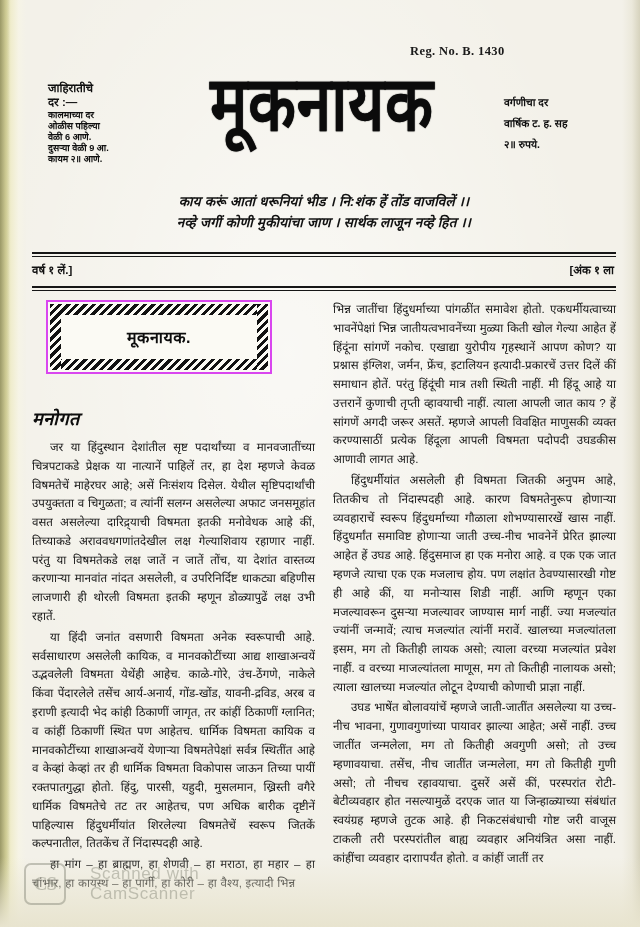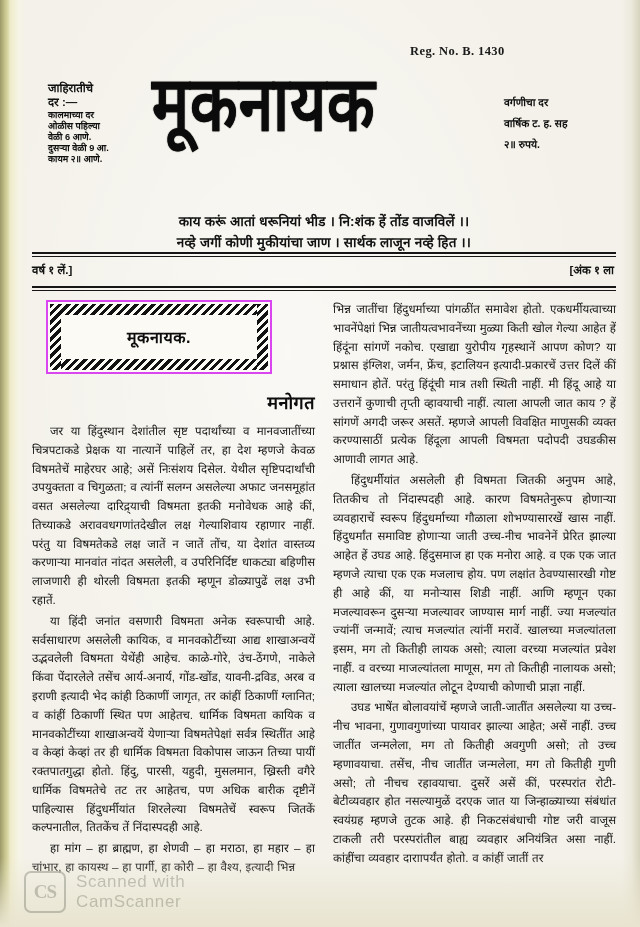--- a/index.html
+++ b/index.html
@@ -55,40 +55,41 @@
 
   .ad-rates{
     position:absolute;left:22px;top:12px;width:98px;
     text-align:left;color:#101010;line-height:1.18;
   }
   .ad-rates .ttl{font-size:11.5px;font-weight:700;display:block;}
   .ad-rates .ttl2{font-size:11.5px;font-weight:700;display:block;margin-bottom:1px;}
   .ad-rates .ln{font-size:9.2px;font-weight:700;display:block;}
 
   .logo{
-    position:absolute;left:126px;top:-6px;width:340px;
+    position:absolute;left:126px;top:-6px;width:340px;text-align:center;
   }
   .logo .big{
     font-size:62px;font-weight:700;color:#0b0b0b;
     letter-spacing:1px;line-height:1.05;
     display:block;
     transform:scaleY(1.22);
     transform-origin:center top;
     text-shadow:0 0 1px #0b0b0b;
   }
 
   .sub-rates{
     position:absolute;left:478px;top:22px;width:112px;
     color:#101010;line-height:2.0;
   }
   .sub-rates span{display:block;font-size:10.5px;font-weight:700;}
 
   .couplet{
-    position:absolute;left:0;top:212px;width:596px;text-align:center;
+    position:absolute;left:0;top:192px;width:596px;text-align:center;
     color:#111;
+    font-style:italic;
   }
   .couplet span{display:block;font-size:13.5px;font-weight:700;line-height:1.55;letter-spacing:.2px;}
 
   
   .rule-pair{position:absolute;left:6px;width:584px;}
   .rule-pair .r1{height:2px;background:#161616;}
   .rule-pair .r2{height:1px;background:#161616;margin-top:2px;}
 
   .dateline{
     position:absolute;left:6px;top:262px;width:584px;height:22px;
@@ -122,36 +123,36 @@
   .orn-bot{left:2px;right:2px;bottom:2px;height:11px;}
   .orn-lft{left:2px;top:2px;bottom:2px;width:11px;}
   .orn-rgt{right:2px;top:2px;bottom:2px;width:11px;}
   .orn-inner{
     position:absolute;left:15px;right:15px;top:15px;bottom:15px;
     background:#fbfaf4;display:flex;align-items:center;justify-content:center;
   }
   .orn-inner span{font-size:16px;font-weight:700;color:#0d0d0d;letter-spacing:.5px;}
 
   .art-head{
-    margin:16px 0 8px 0;text-align:right;
-    font-size:18px;font-weight:700;color:#0d0d0d;letter-spacing:.5px;
+    margin:32px 0 8px 0;text-align:left;
+    font-size:18px;font-weight:700;color:#0d0d0d;letter-spacing:.5px;font-style:italic;
   }
 
   .para{
     font-size:11.6px;line-height:1.62;color:#151515;
     text-align:justify;text-justify:inter-word;
     margin:0 0 2px 0;
     text-indent:18px;
     word-spacing:.5px;
   }
   .col-right .para:first-child{text-indent:0;}
 
   
   .cam{
-    position:absolute;left:24px;bottom:14px;display:flex;align-items:center;gap:10px;
+    position:absolute;left:24px;bottom:22px;display:flex;align-items:center;gap:24px;
     opacity:.42;
   }
   .cam .mark{
     width:38px;height:38px;border-radius:7px;
     border:2px solid #7d7f70;
     display:flex;align-items:center;justify-content:center;
     font-family:"Liberation Serif",serif;
     font-size:19px;font-weight:700;color:#7d7f70;
     letter-spacing:-1px;
   }

